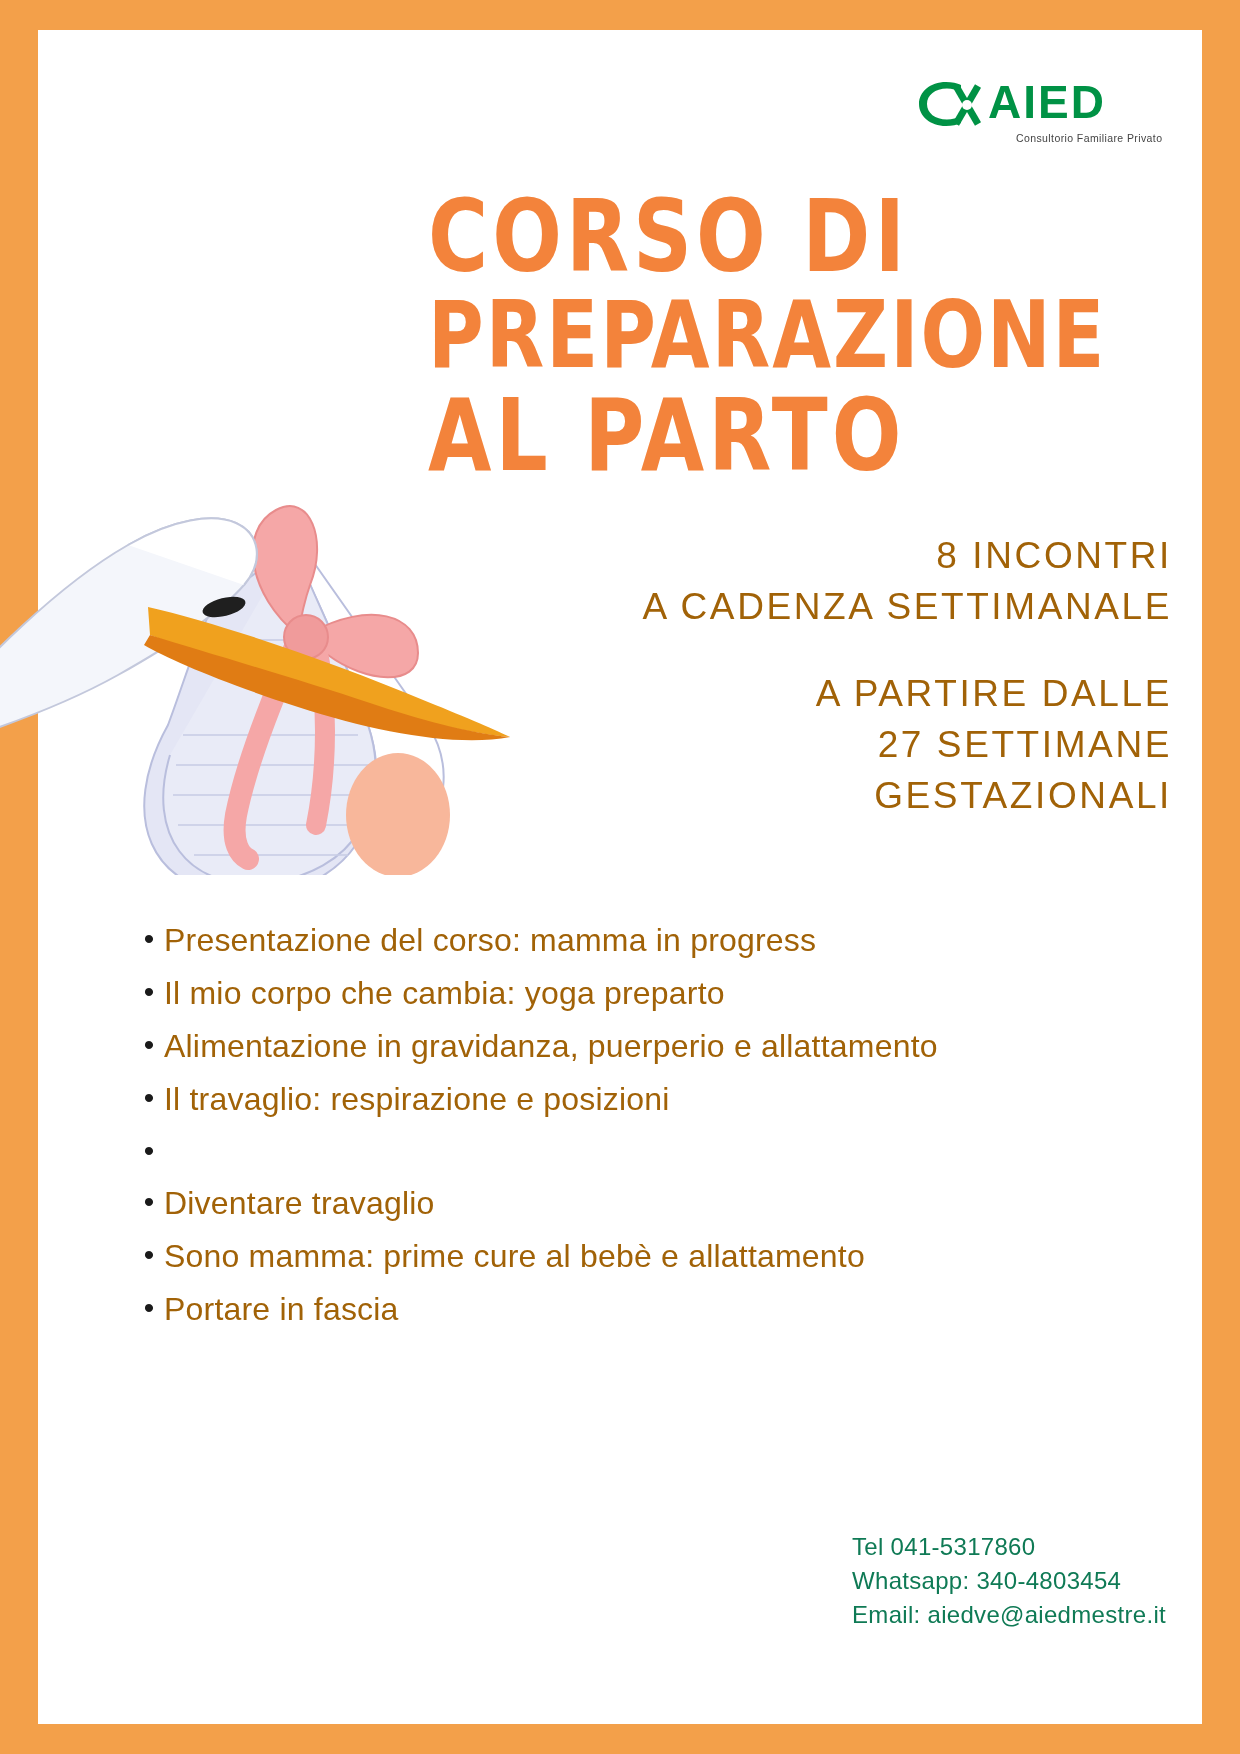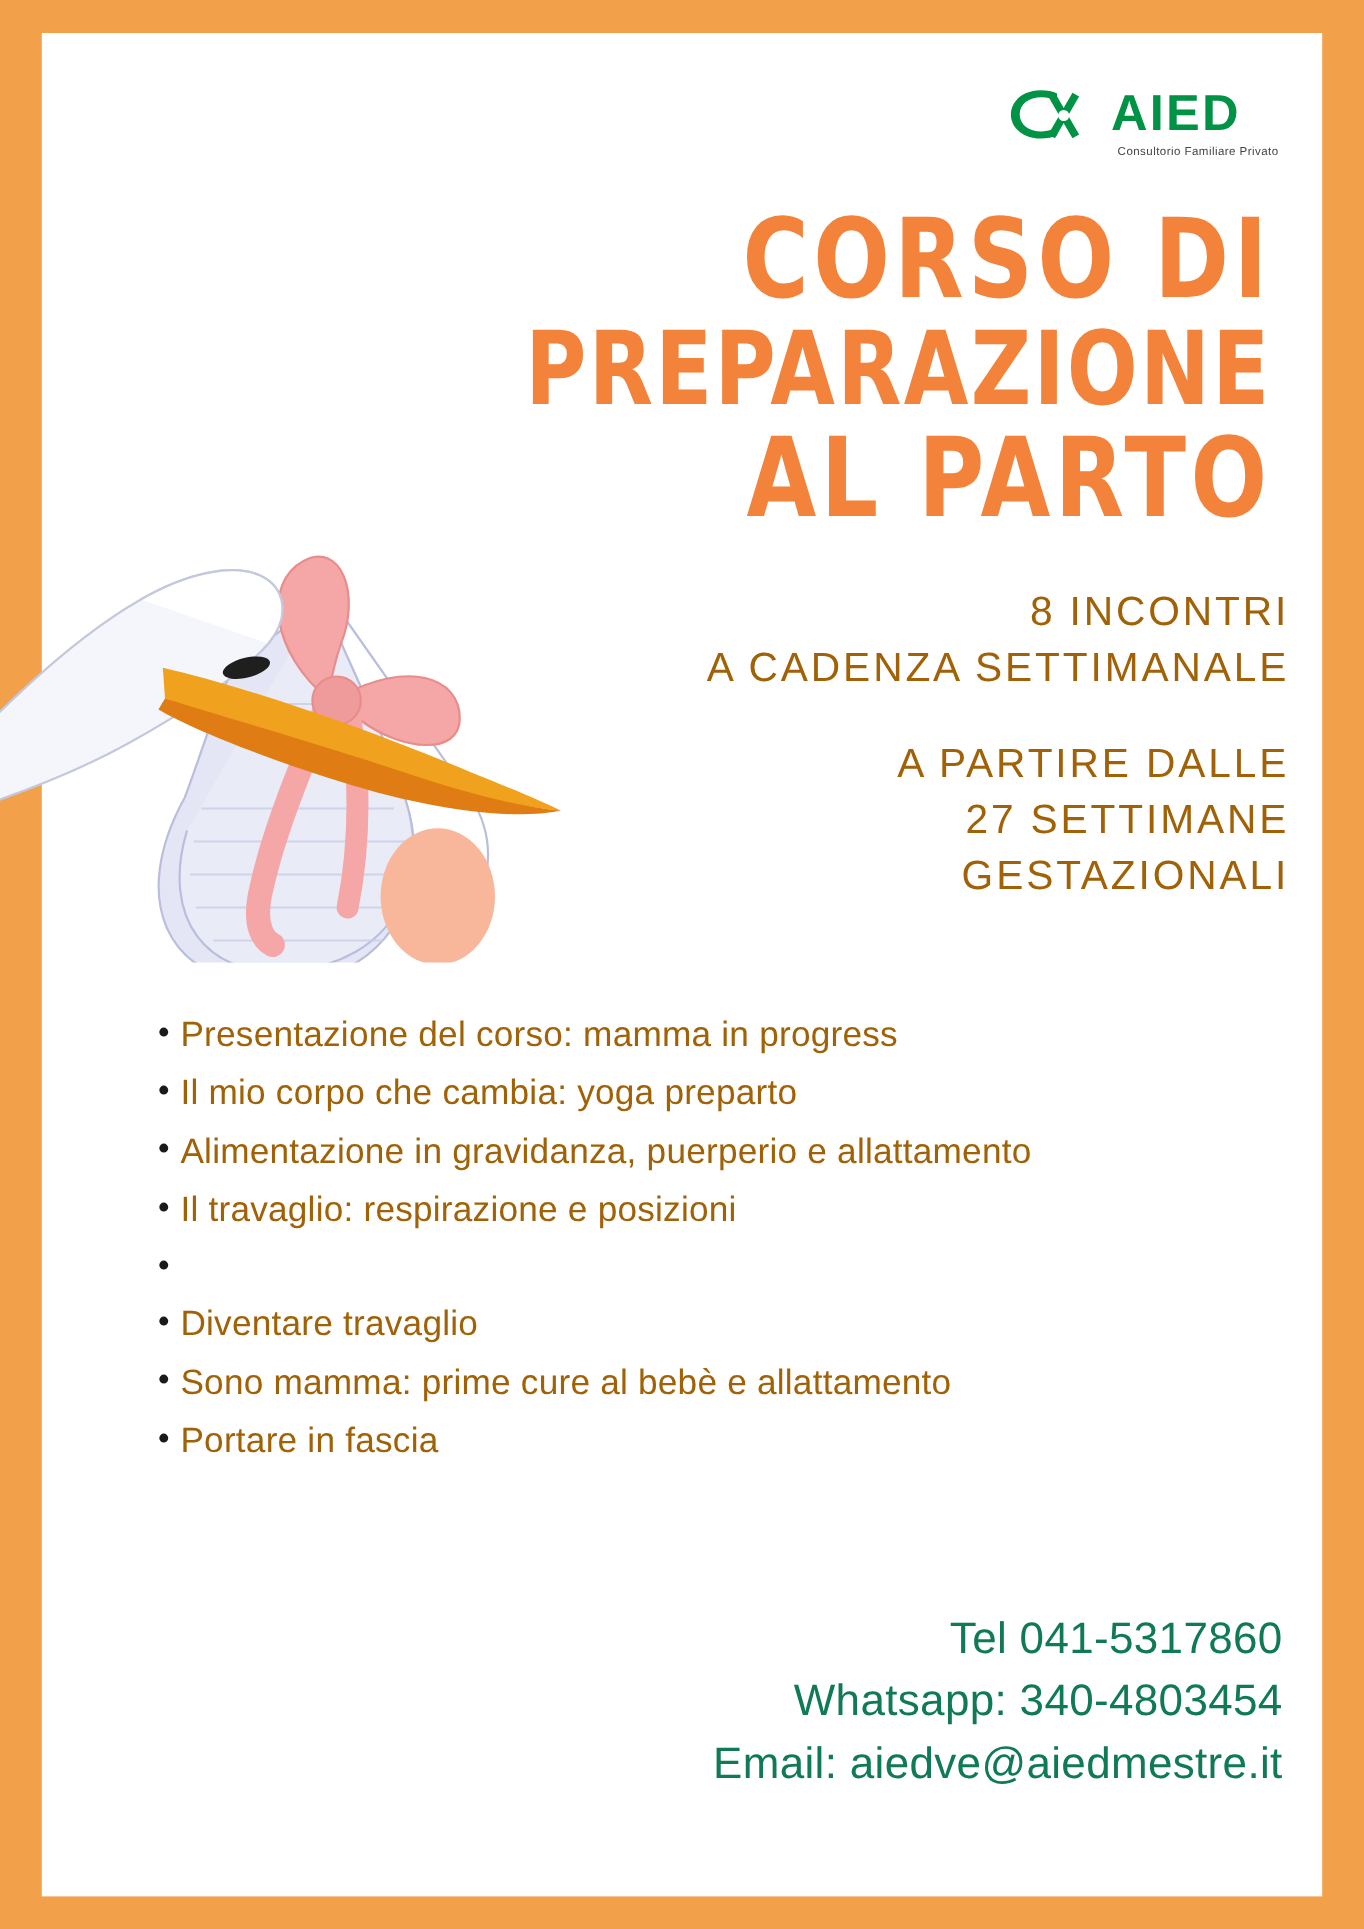--- a/index.html
+++ b/index.html
@@ -40,39 +40,38 @@
   .logo-text {
     position: absolute;
     left: 72px;
     top: 0;
     font-family: "Liberation Sans", sans-serif;
     font-weight: bold;
     font-size: 46px;
     letter-spacing: 2px;
     color: #009245;
     line-height: 52px;
-    margin-left: 22px;
   }
   .logo-sub {
     position: absolute;
     left: 100px;
     top: 56px;
     font-size: 10.5px;
     color: #444;
     letter-spacing: 0.4px;
     white-space: nowrap;
   }
 
   
   .title-block {
     position: absolute;
-    right: 46px;
+    right: 34px;
     top: 158px;
     width: 740px;
-    text-align: right;
+    text-align: left;
   }
   .title-line {
     font-family: "DejaVu Sans", sans-serif;
     font-weight: bold;
     color: #f3833b;
     font-size: 82px;
     line-height: 0.98em;
     letter-spacing: 4px;
     text-transform: uppercase;
     transform: scaleY(1.22);
@@ -133,23 +132,23 @@
     color: #a16207;
     line-height: 36px;
     letter-spacing: 0.2px;
   }
 
   
   .contacts {
     position: absolute;
     right: 36px;
     bottom: 92px;
-    text-align: right;
+    text-align: left;
     color: #0f7a55;
-    font-size: 40px;
+    font-size: 24px;
     line-height: 1.42em;
     letter-spacing: 0.3px;
   }
 </style>
 </head>
 <body>
 
 <div class="poster">
 
   <div class="logo">

